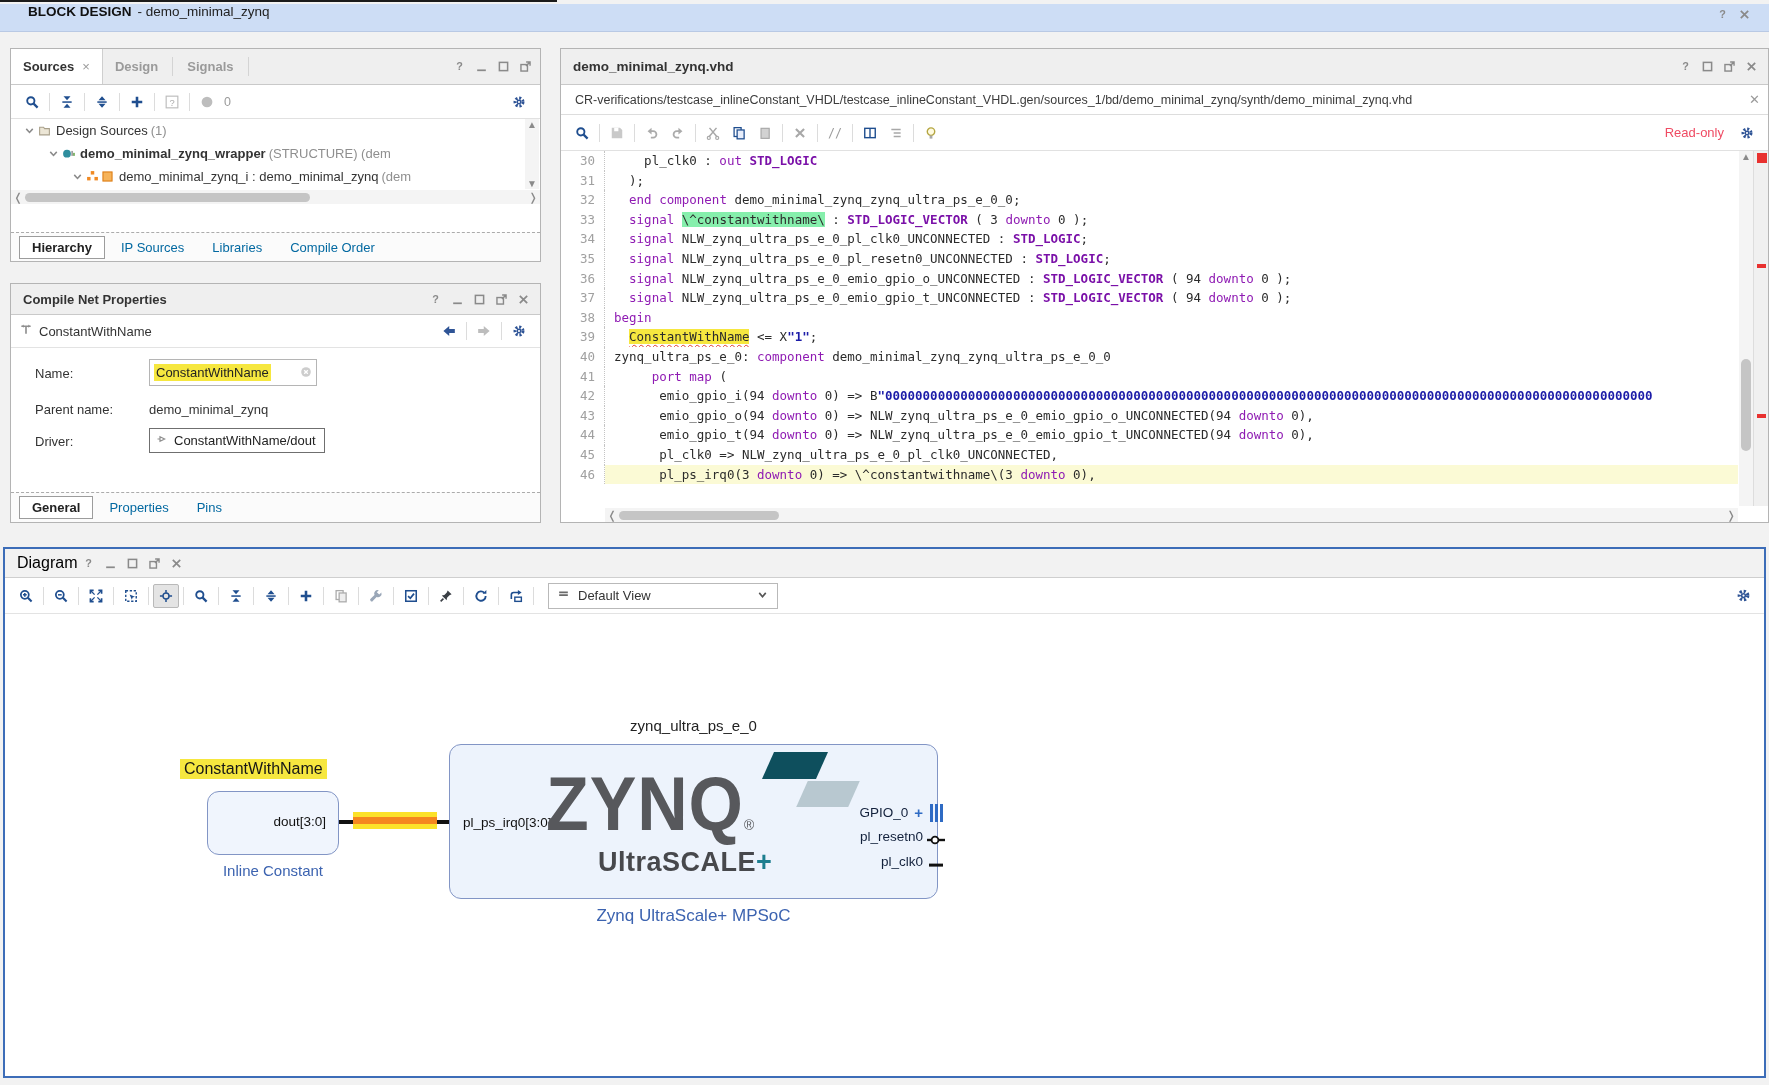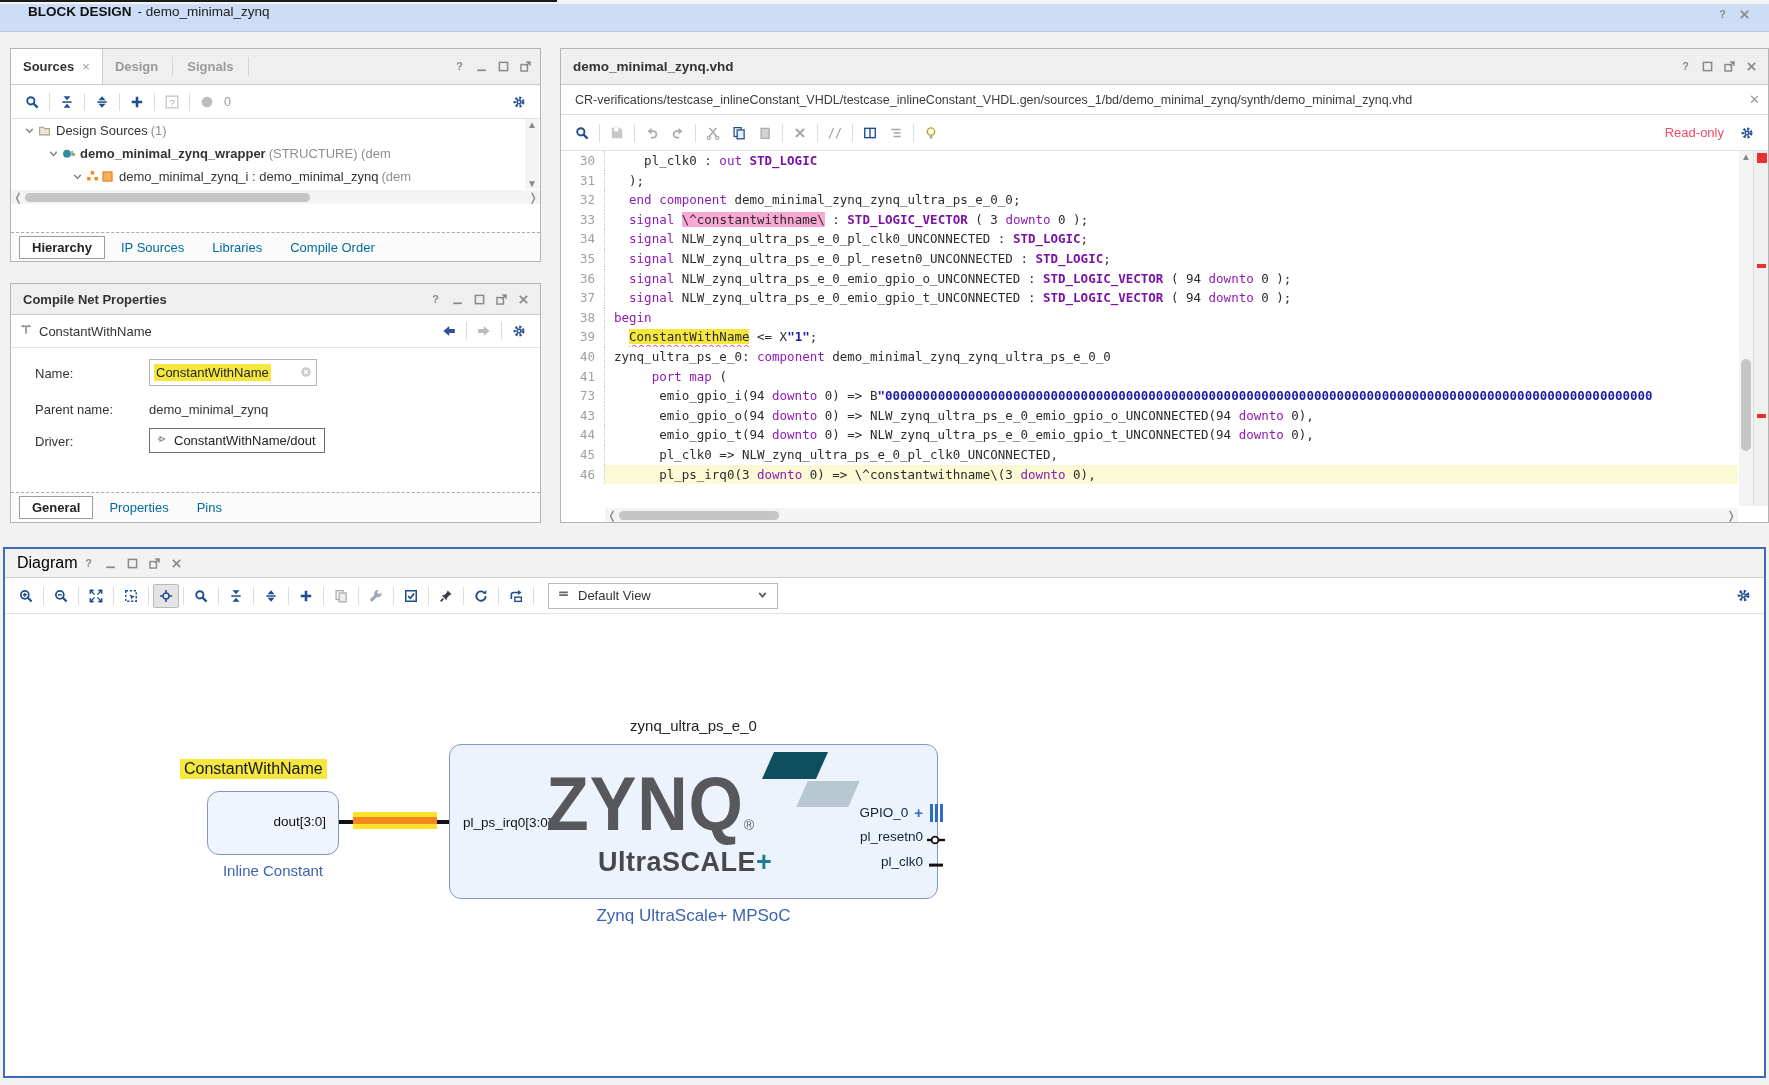--- a/index.html
+++ b/index.html
@@ -64,21 +64,21 @@
   .readonly{font-size:13px;color:#ef4b63;margin-right:10px;}
   #codearea{position:absolute;left:0;top:102px;right:30px;bottom:16px;overflow:hidden;background:#fff;}
   .cl{display:flex;height:19.6px;line-height:19.6px;font-family:"DejaVu Sans Mono",monospace;font-size:12.5px;white-space:pre;}
   .cl .ln{flex:0 0 44px;text-align:right;padding-right:9px;color:#a0a0a0;border-right:1px dotted #c4c4c4;}
   .cl .lc{padding-left:9px;flex:1;overflow:hidden;}
   .cl.cur .lc{background:#fbfad5;}
   .tok-p{color:#2b2b2b;}
   .tok-k{color:#8f1bb3;}
   .tok-ty{color:#7a10a8;font-weight:bold;}
   .tok-s{color:#1c1ca8;font-weight:bold;}
-  .tok-h{background:#f9a8d4;color:#2b2b2b;}
+  .tok-h{background:#86efac;color:#2b2b2b;}
   .tok-hr{background:#f6e73f;color:#2b2b2b;text-decoration:underline wavy #e03a2f 1px;text-underline-offset:3px;}
   #edvscroll{top:102px;right:15px;bottom:16px;}
   #edmarks{position:absolute;top:102px;right:0;bottom:16px;width:15px;background:#f0f0f0;border-left:1px solid #ddd;}
   .mark{position:absolute;background:#e8312f;left:3px;}
   #edhscroll{left:44px;right:30px;bottom:0;}
   
   #diagram{border:2px solid #3d6db8;background:#fff;}
   #dgheader{position:absolute;left:0;right:0;top:0;height:29px;background:#f2f2f2;border-bottom:1px solid #cfcfcf;display:flex;align-items:center;padding:0 6px 0 12px;}
   #dgtoolbar{top:29px;height:36px;border-bottom:1px solid #e3e3e3;}
   .viewsel{display:flex;align-items:center;border:1px solid #b9b9b9;height:26px;padding:0 8px;margin-left:10px;min-width:230px;background:#fff;}
@@ -502,21 +502,21 @@
         <div class="cl"><span class="ln">32</span><span class="lc"><span class="tok-p">  </span><span class="tok-k">end</span><span class="tok-p"> </span><span class="tok-k">component</span><span class="tok-p"> demo_minimal_zynq_zynq_ultra_ps_e_0_0;</span></span></div>
         <div class="cl"><span class="ln">33</span><span class="lc"><span class="tok-p">  </span><span class="tok-k">signal</span><span class="tok-p"> </span><span class="tok-h">\^constantwithname\</span><span class="tok-p"> : </span><span class="tok-ty">STD_LOGIC_VECTOR</span><span class="tok-p"> ( 3 </span><span class="tok-k">downto</span><span class="tok-p"> 0 );</span></span></div>
         <div class="cl"><span class="ln">34</span><span class="lc"><span class="tok-p">  </span><span class="tok-k">signal</span><span class="tok-p"> NLW_zynq_ultra_ps_e_0_pl_clk0_UNCONNECTED : </span><span class="tok-ty">STD_LOGIC</span><span class="tok-p">;</span></span></div>
         <div class="cl"><span class="ln">35</span><span class="lc"><span class="tok-p">  </span><span class="tok-k">signal</span><span class="tok-p"> NLW_zynq_ultra_ps_e_0_pl_resetn0_UNCONNECTED : </span><span class="tok-ty">STD_LOGIC</span><span class="tok-p">;</span></span></div>
         <div class="cl"><span class="ln">36</span><span class="lc"><span class="tok-p">  </span><span class="tok-k">signal</span><span class="tok-p"> NLW_zynq_ultra_ps_e_0_emio_gpio_o_UNCONNECTED : </span><span class="tok-ty">STD_LOGIC_VECTOR</span><span class="tok-p"> ( 94 </span><span class="tok-k">downto</span><span class="tok-p"> 0 );</span></span></div>
         <div class="cl"><span class="ln">37</span><span class="lc"><span class="tok-p">  </span><span class="tok-k">signal</span><span class="tok-p"> NLW_zynq_ultra_ps_e_0_emio_gpio_t_UNCONNECTED : </span><span class="tok-ty">STD_LOGIC_VECTOR</span><span class="tok-p"> ( 94 </span><span class="tok-k">downto</span><span class="tok-p"> 0 );</span></span></div>
         <div class="cl"><span class="ln">38</span><span class="lc"><span class="tok-k">begin</span></span></div>
         <div class="cl"><span class="ln">39</span><span class="lc"><span class="tok-p">  </span><span class="tok-hr">ConstantWithName</span><span class="tok-p"> &lt;= X</span><span class="tok-s">"1"</span><span class="tok-p">;</span></span></div>
         <div class="cl"><span class="ln">40</span><span class="lc"><span class="tok-p">zynq_ultra_ps_e_0: </span><span class="tok-k">component</span><span class="tok-p"> demo_minimal_zynq_zynq_ultra_ps_e_0_0</span></span></div>
         <div class="cl"><span class="ln">41</span><span class="lc"><span class="tok-p">     </span><span class="tok-k">port</span><span class="tok-p"> </span><span class="tok-k">map</span><span class="tok-p"> (</span></span></div>
-        <div class="cl"><span class="ln">73</span><span class="lc"><span class="tok-p">      emio_gpio_i(94 </span><span class="tok-k">downto</span><span class="tok-p"> 0) =&gt; B</span><span class="tok-s">"000000000000000000000000000000000000000000000000000000000000000000000000000000000000000000000000000000</span></span></div>
+        <div class="cl"><span class="ln">42</span><span class="lc"><span class="tok-p">      emio_gpio_i(94 </span><span class="tok-k">downto</span><span class="tok-p"> 0) =&gt; B</span><span class="tok-s">"000000000000000000000000000000000000000000000000000000000000000000000000000000000000000000000000000000</span></span></div>
         <div class="cl"><span class="ln">43</span><span class="lc"><span class="tok-p">      emio_gpio_o(94 </span><span class="tok-k">downto</span><span class="tok-p"> 0) =&gt; NLW_zynq_ultra_ps_e_0_emio_gpio_o_UNCONNECTED(94 </span><span class="tok-k">downto</span><span class="tok-p"> 0),</span></span></div>
         <div class="cl"><span class="ln">44</span><span class="lc"><span class="tok-p">      emio_gpio_t(94 </span><span class="tok-k">downto</span><span class="tok-p"> 0) =&gt; NLW_zynq_ultra_ps_e_0_emio_gpio_t_UNCONNECTED(94 </span><span class="tok-k">downto</span><span class="tok-p"> 0),</span></span></div>
         <div class="cl"><span class="ln">45</span><span class="lc"><span class="tok-p">      pl_clk0 =&gt; NLW_zynq_ultra_ps_e_0_pl_clk0_UNCONNECTED,</span></span></div>
         <div class="cl cur"><span class="ln">46</span><span class="lc"><span class="tok-p">      pl_ps_irq0(3 </span><span class="tok-k">downto</span><span class="tok-p"> 0) =&gt; \^constantwithname\(3 </span><span class="tok-k">downto</span><span class="tok-p"> 0),</span></span></div>
       </div>
     <div class="vscroll" id="edvscroll">
       <div class="vsar" style="top:0;">▲</div>
       <div class="vthumb" style="top:208px;height:92px;"></div>
     </div>
     <div id="edmarks">

